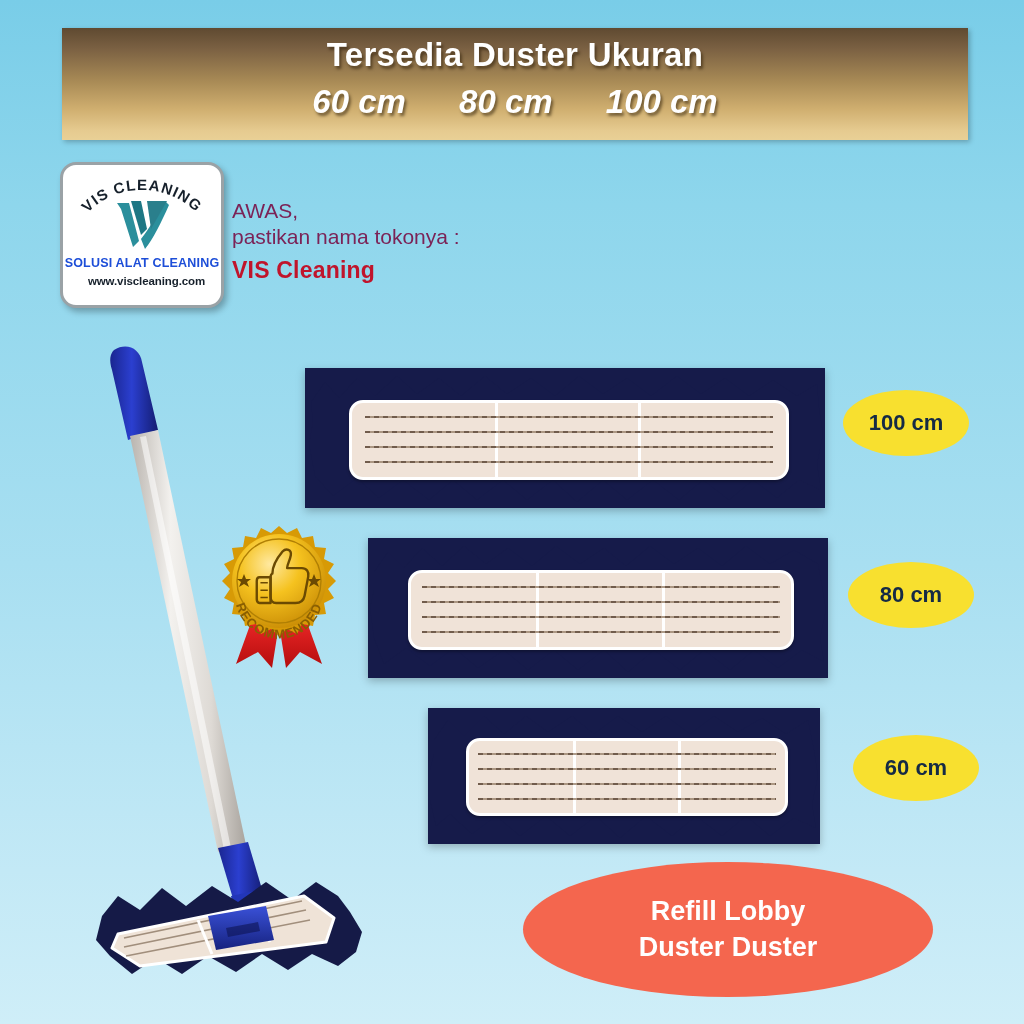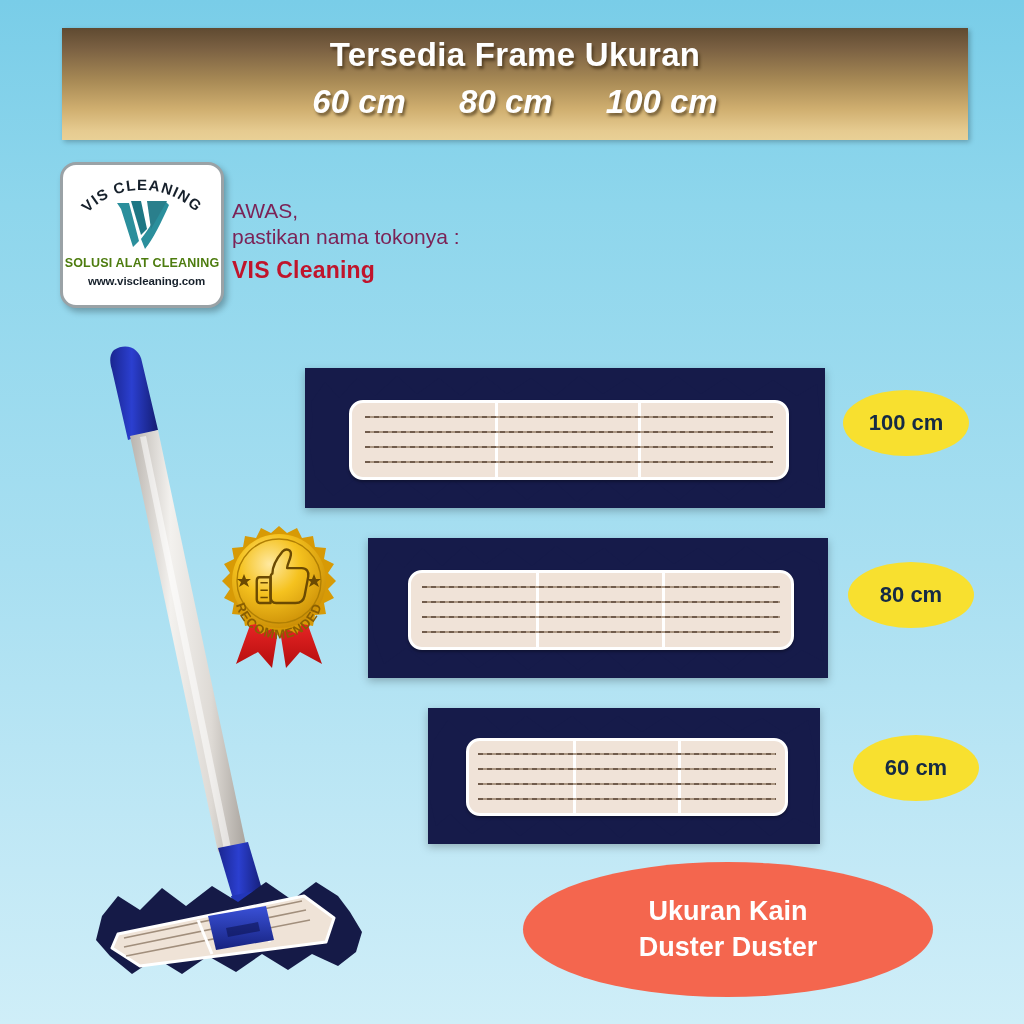--- a/index.html
+++ b/index.html
@@ -39,21 +39,21 @@
     background:#ffffff;border-radius:16px;
     border:3px solid #9aa2a6;
     box-shadow:3px 4px 6px rgba(0,0,0,.28);
     overflow:hidden;
   }
   .logo-arc{position:absolute;left:0;top:4px;width:158px;height:66px;}
   .logo-arc text{font-family:"Liberation Sans",sans-serif;font-size:15px;font-weight:bold;fill:#16202b;letter-spacing:1.2px;}
   .logo-mark{position:absolute;left:48px;top:30px;width:62px;height:58px;}
   .logo-sub{
     position:absolute;left:0;right:0;top:91px;text-align:center;
-    font-size:12.5px;font-weight:bold;color:#4d7c0f;letter-spacing:.2px;
+    font-size:12.5px;font-weight:bold;color:#1d4ed8;letter-spacing:.2px;
   }
   .logo-url{
     position:absolute;left:0;right:0;top:110px;text-align:center;
     font-size:11.5px;font-weight:bold;color:#16202b;letter-spacing:-.1px;padding-left:9px;
   }
 
   
   .warn{position:absolute;left:232px;top:198px;width:300px;text-align:left;}
   .warn-l1{font-size:21px;color:#7b2357;line-height:1.25;}
   .warn-l2{font-size:21px;color:#7b2357;line-height:1.25;}
@@ -109,21 +109,21 @@
 
   
   .mop-pole{position:absolute;}
 </style>
 </head>
 <body>
 
 <div id="stage">
 
   <div class="banner">
-    <div class="banner-l1">Tersedia Frame Ukuran</div>
+    <div class="banner-l1">Tersedia Duster Ukuran</div>
     <div class="banner-sizes">
       <span>60 cm</span>
       <span>80 cm</span>
       <span>100 cm</span>
     </div>
   </div>
 
   <div class="logo-card">
     <svg class="logo-arc" viewBox="0 0 158 66">
       <defs>
@@ -283,17 +283,17 @@
       <path d="M26,52 l2,5 l5,0 l-4,3 l2,5 l-5,-3 l-5,3 l2,-5 l-4,-3 l5,0 Z"></path>
       <path d="M96,52 l2,5 l5,0 l-4,3 l2,5 l-5,-3 l-5,3 l2,-5 l-4,-3 l5,0 Z"></path>
     </g>
 
     <text font-size="13" font-weight="bold" fill="#8a5f02" letter-spacing="1.2" font-family="Liberation Sans, sans-serif">
       <textPath href="#recArc" startOffset="50%" text-anchor="middle">RECOMMENDED</textPath>
     </text>
   </svg>
 
   <div class="oval-red">
-    <div>Ukuran Kain</div>
+    <div>Refill Lobby</div>
     <div>Duster Duster</div>
   </div>
 
 </div>
 
 </body></html>

